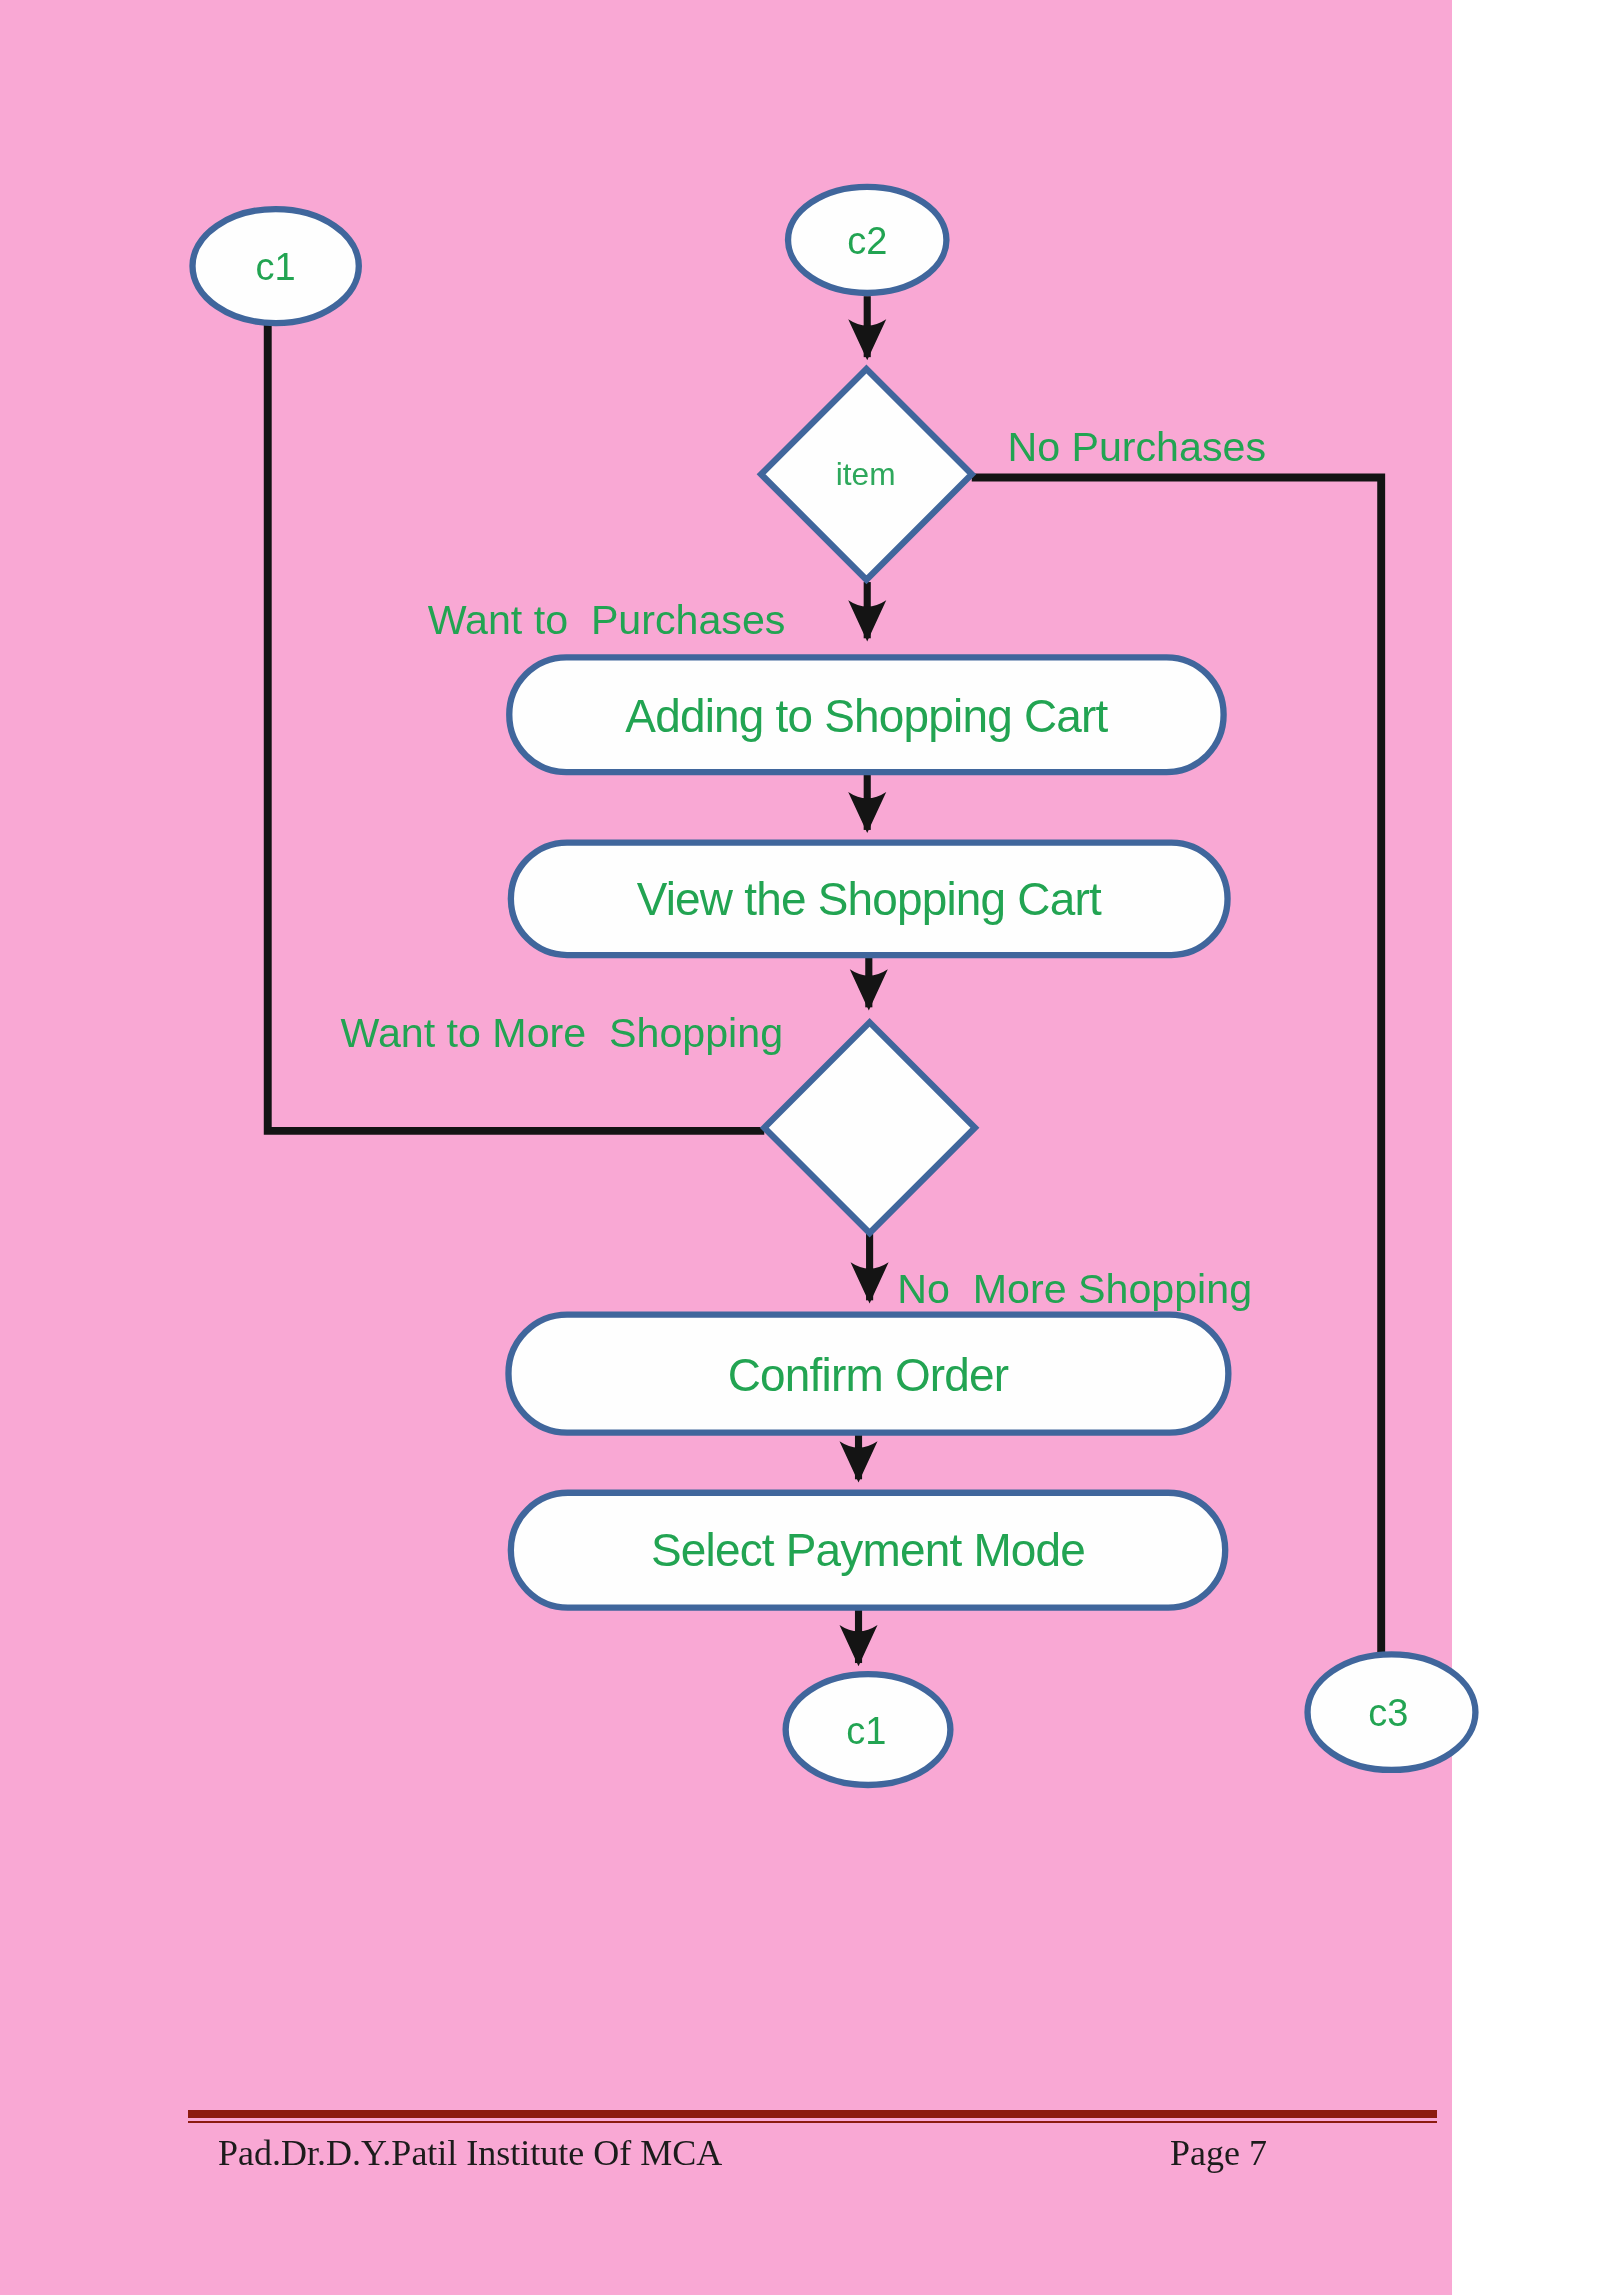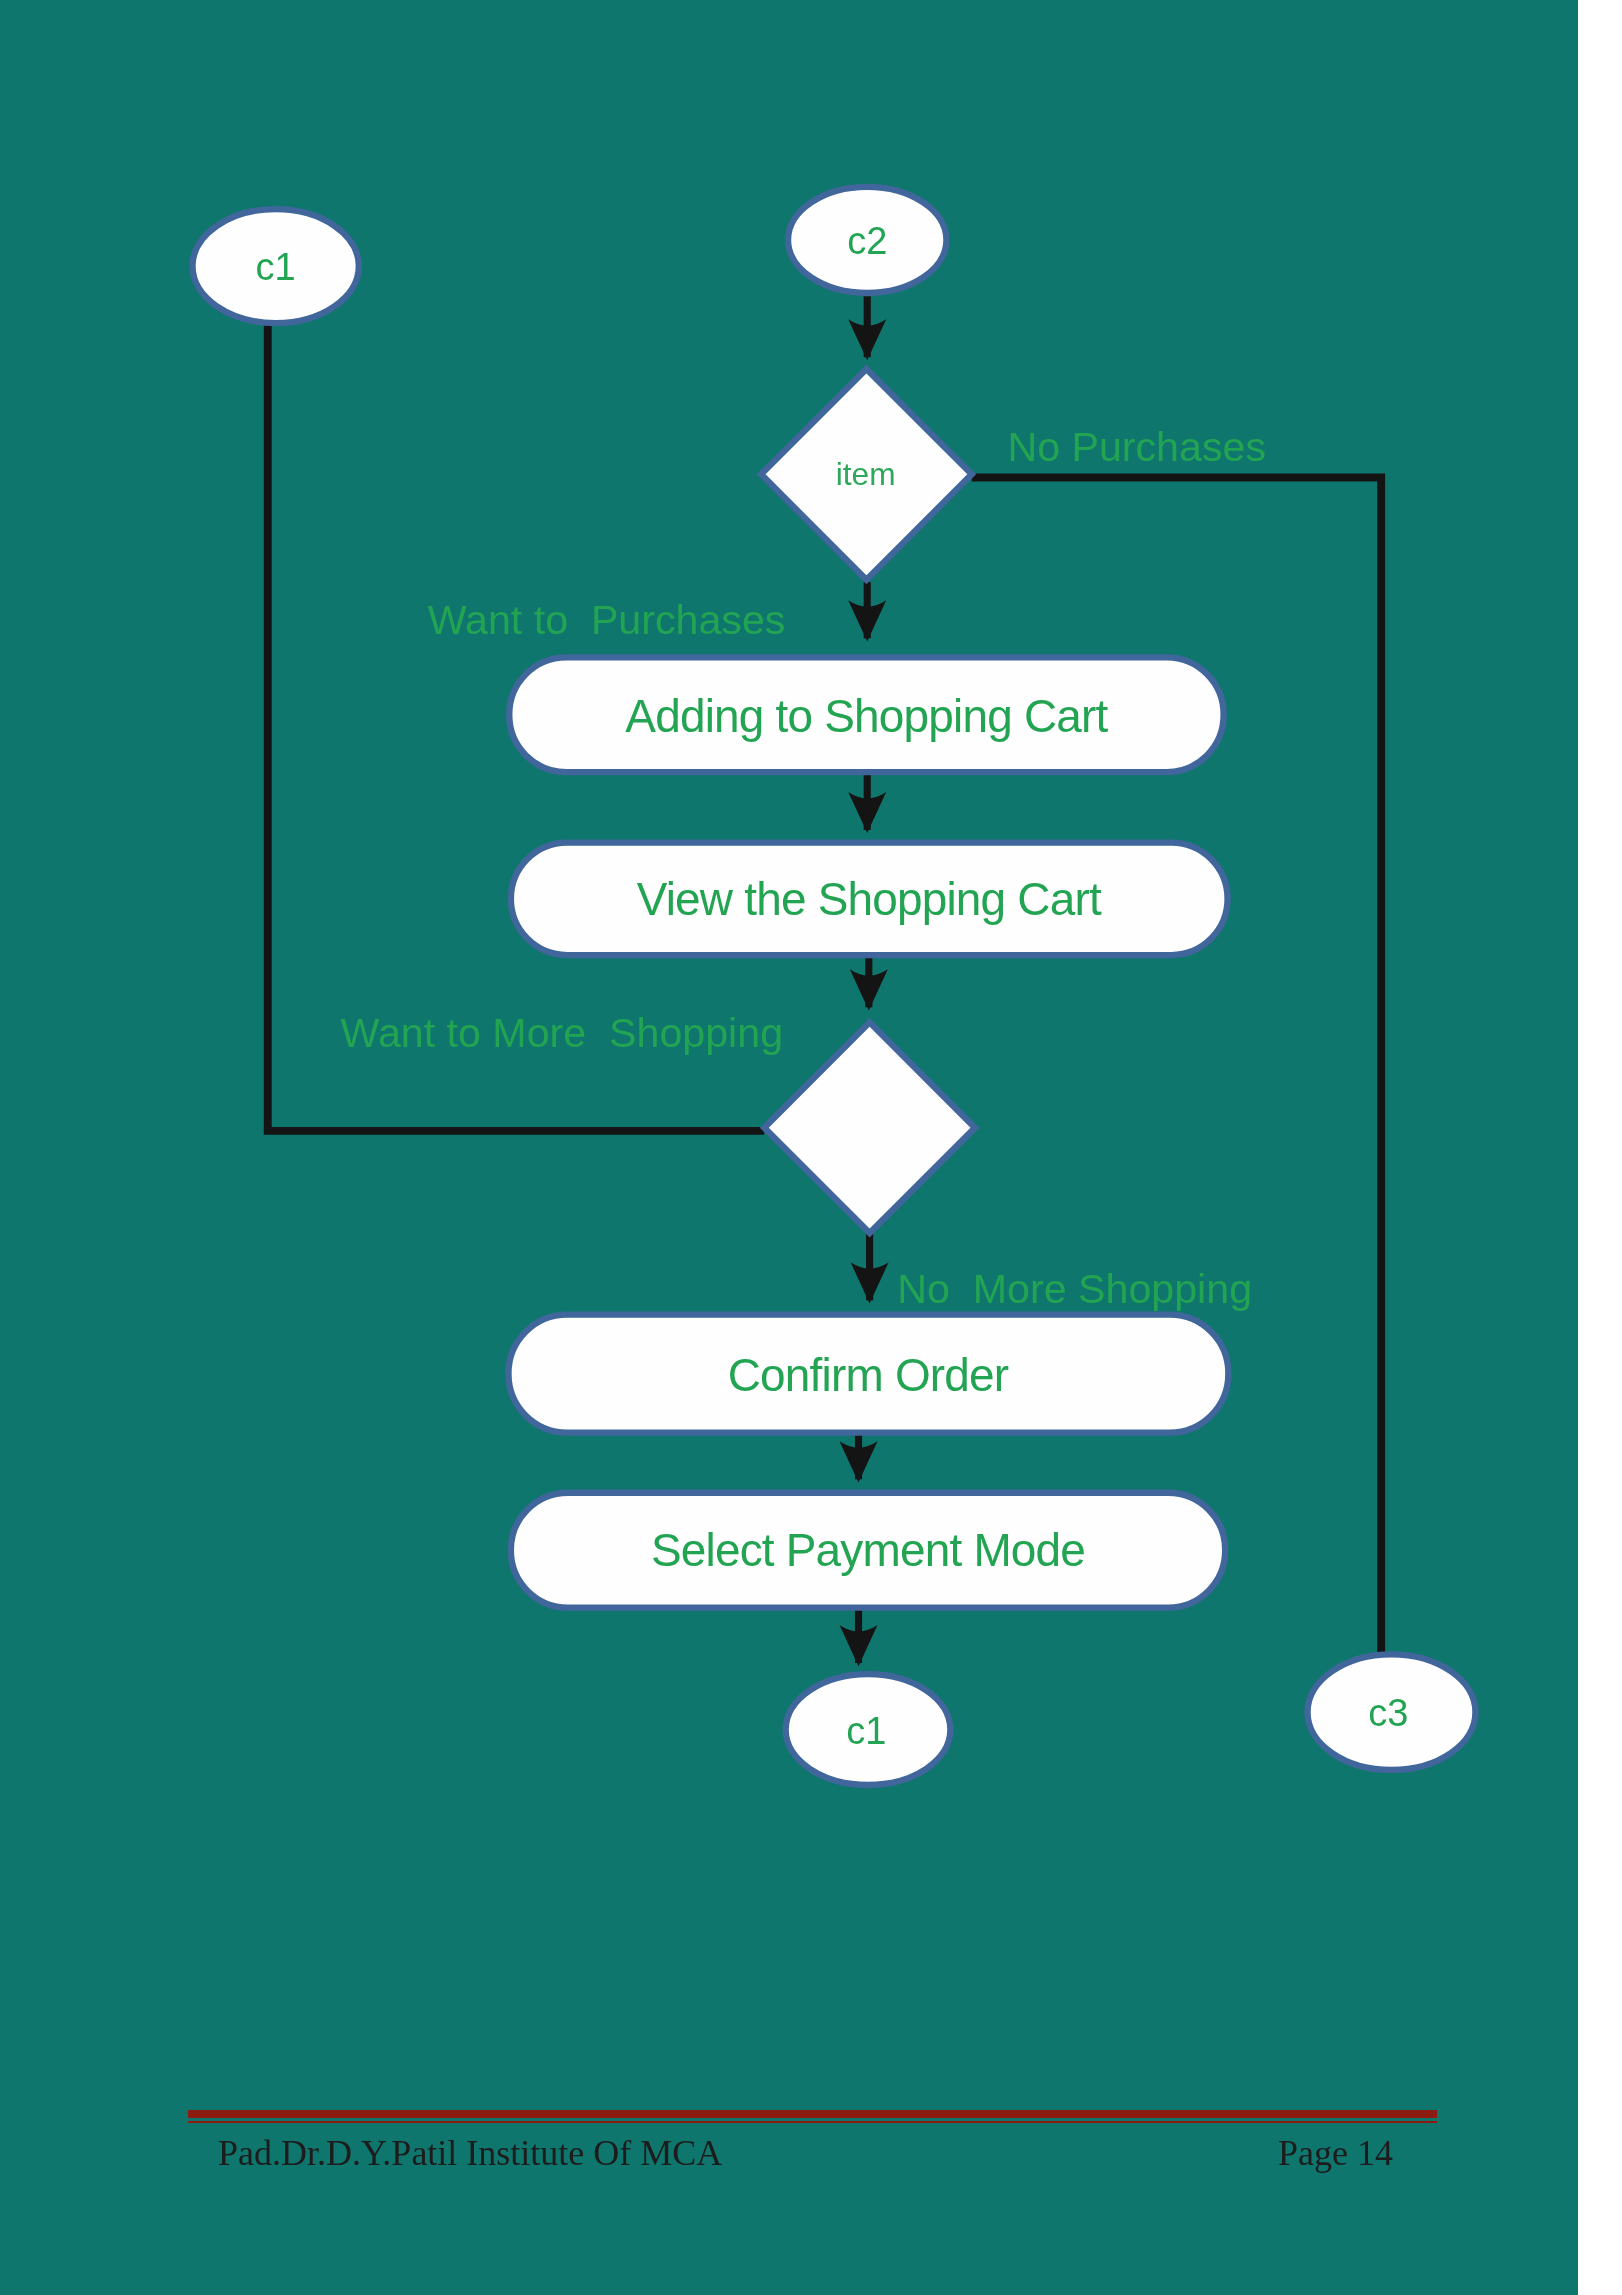--- a/index.html
+++ b/index.html
@@ -4,22 +4,22 @@
 <style>
   html, body { margin: 0; padding: 0; }
   body {
     width: 1622px; height: 2295px;
     background: #ffffff;
     font-family: "Liberation Sans", sans-serif;
     overflow: hidden;
   }
   #page {
     position: relative;
-    width: 1578px; height: 2295px;
-    background: #0f766e;
+    width: 1452px; height: 2295px;
+    background: #f9a8d4;
   }
   #flow-svg { position: absolute; left: 0; top: 0; }
 
   
   text { white-space: pre; }
   .green-label {
     fill: #22a452;
     font-family: "Liberation Sans", sans-serif;
   }
   .edge-label { font-size: 52px; }
@@ -113,15 +113,15 @@
     <text class="green-label process-label" x="1096" y="1756" text-anchor="middle">Confirm Order</text>
     <text class="green-label process-label" x="1096" y="1978" text-anchor="middle">Select Payment Mode</text>
 
     <text class="green-label connector-label" x="1094" y="2202" text-anchor="middle">c1</text>
     <text class="green-label connector-label" x="1753" y="2180" text-anchor="middle">c3</text>
   </svg>
 
   <div class="footer-rule-thick"></div>
   <div class="footer-rule-thin"></div>
   <div class="footer-text footer-left">Pad.Dr.D.Y.Patil Institute Of MCA</div>
-  <div class="footer-text footer-right">Page 14</div>
+  <div class="footer-text footer-right">Page 7</div>
 </div>
 
 
 </body></html>

